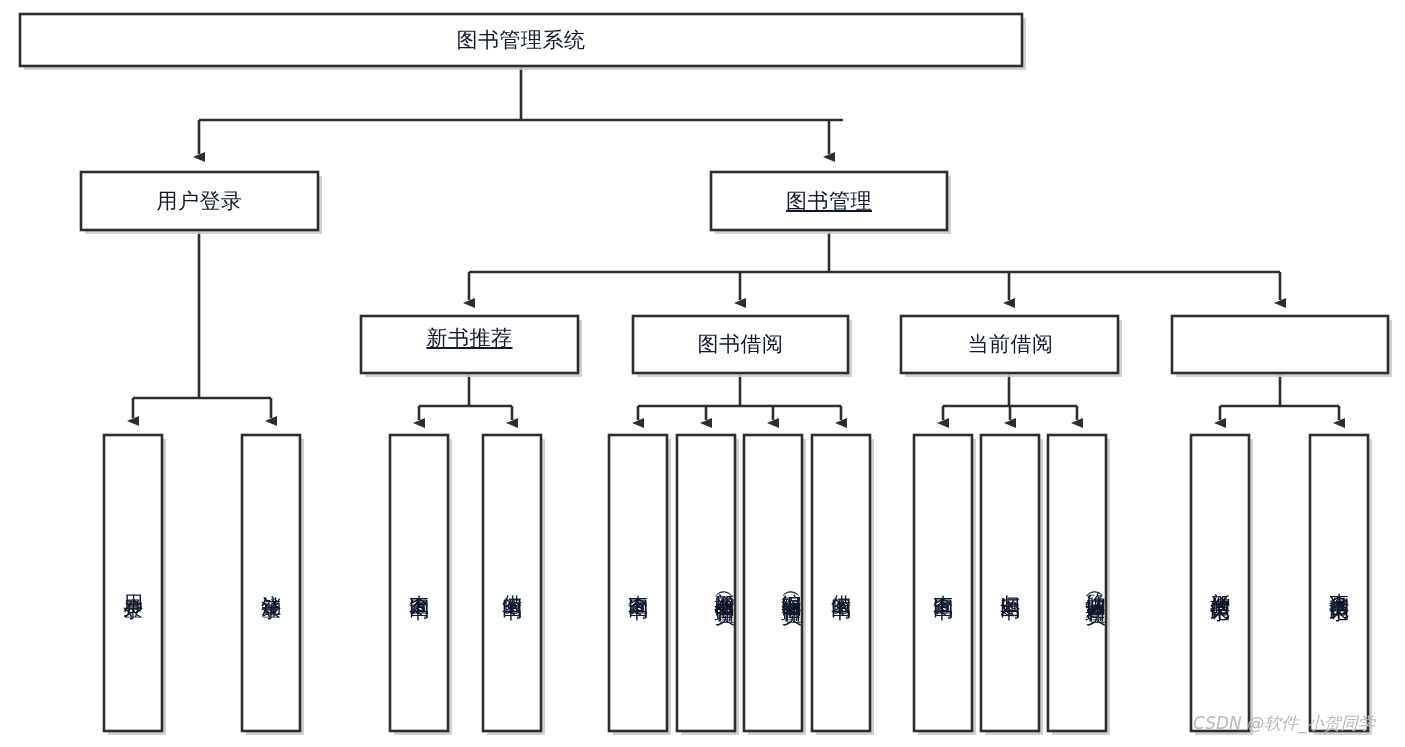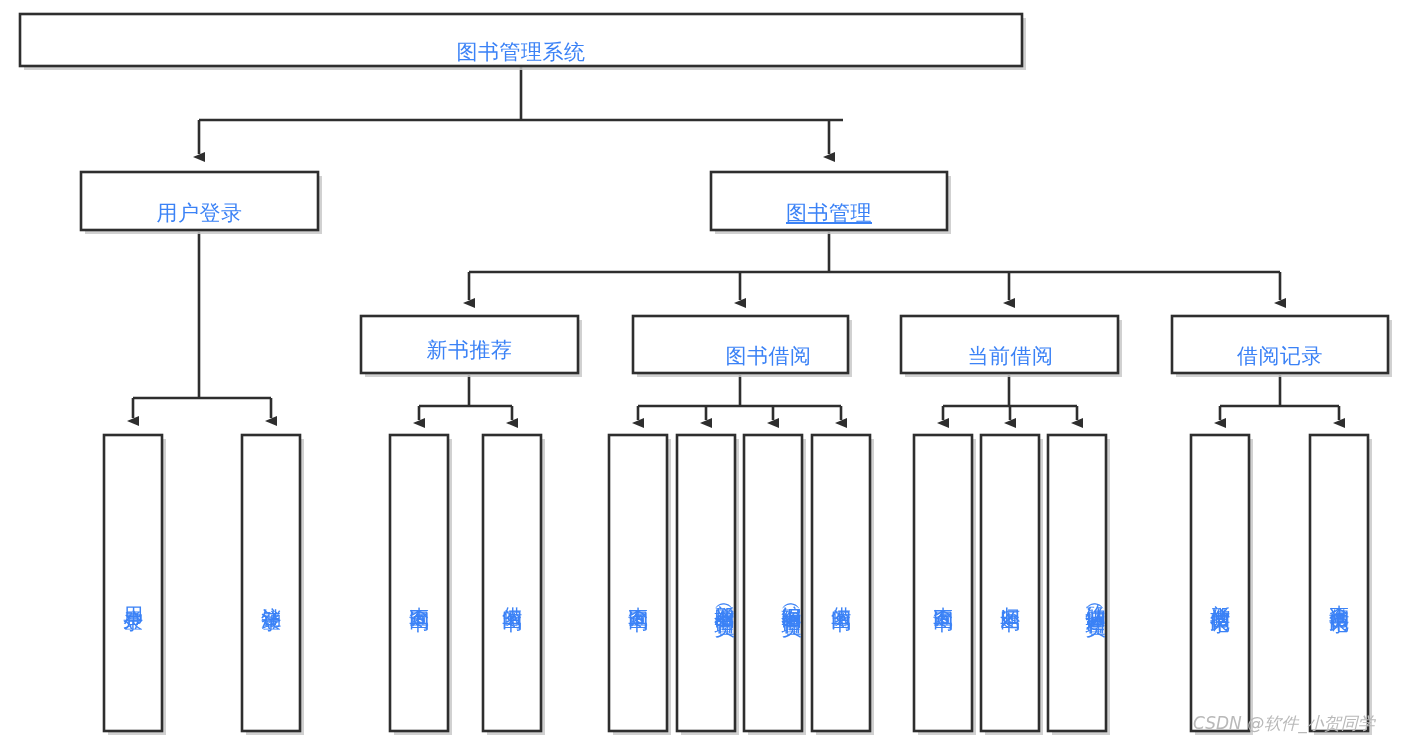--- a/index.html
+++ b/index.html
@@ -43,27 +43,26 @@
     stroke-linecap: butt;
   }
   .conn-arrow {
     fill: #2e2e2e;
   }
   .node-label {
     position: absolute;
     display: flex;
     align-items: center;
     justify-content: center;
-    color: #3b82f6;
+    color: #0f172a;
     font-family: "DejaVu Sans", "Liberation Sans", sans-serif;
     line-height: 1.08;
     letter-spacing: 0.5px;
     pointer-events: none;
     text-align: right;
-    margin-top: 12px;
   }
   .node-label.horizontal {
     font-size: 21px;
   }
   .node-label.vertical {
     writing-mode: vertical-rl;
     text-orientation: upright;
     font-size: 20px;
     letter-spacing: 2px;
     align-items: flex-start;
@@ -236,24 +235,23 @@
       <rect class="node-shadow" x="1314" y="439" width="58" height="296"></rect>
       <rect class="node-box" x="1310" y="435" width="58" height="296"></rect>
     </g>
   </svg>
 
   <div class="node-label horizontal" style="left:20px; top:14px; width:1002px; height:52px;">图书管理系统</div>
 
   <div class="node-label horizontal" style="left:81px; top:172px; width:237px; height:58px;">用户登录</div>
   <div class="node-label horizontal" style="left:711px; top:172px; width:236px; height:58px;text-decoration:underline;">图书管理</div>
 
-  <div class="node-label horizontal" style="left:361px; top:316px; width:217px; height:44px;">新书推荐</div>
-  <div class="node-label horizontal" style="left:633px; top:316px; width:215px; height:57px;padding-left:28px;">图书借阅</div>
+  <div class="node-label horizontal" style="left:361px; top:316px; width:217px; height:44px;text-decoration:underline;">新书推荐</div>
+  <div class="node-label horizontal" style="left:633px; top:316px; width:215px; height:57px;">图书借阅</div>
   <div class="node-label horizontal" style="left:901px; top:316px; width:219px; height:57px;">当前借阅</div>
-  <div class="node-label horizontal" style="left:1172px; top:316px; width:216px; height:57px;">借阅记录</div>
 
   <div class="node-label vertical centered" style="left:104px; top:435px; width:58px; height:296px;">用户登录</div>
   <div class="node-label vertical centered" style="left:242px; top:435px; width:58px; height:296px;">注销登录</div>
 
   <div class="node-label vertical centered" style="left:390px; top:435px; width:58px; height:296px;">查询图书</div>
   <div class="node-label vertical centered" style="left:483px; top:435px; width:58px; height:296px;">借阅图书</div>
 
   <div class="node-label vertical centered" style="left:609px; top:435px; width:58px; height:296px;">查询图书</div>
   <div class="node-label vertical" style="left:677px; top:435px; width:58px; height:296px;">新增图书（管理员）</div>
   <div class="node-label vertical" style="left:744px; top:435px; width:58px; height:296px;">编辑图书（管理员）</div>

